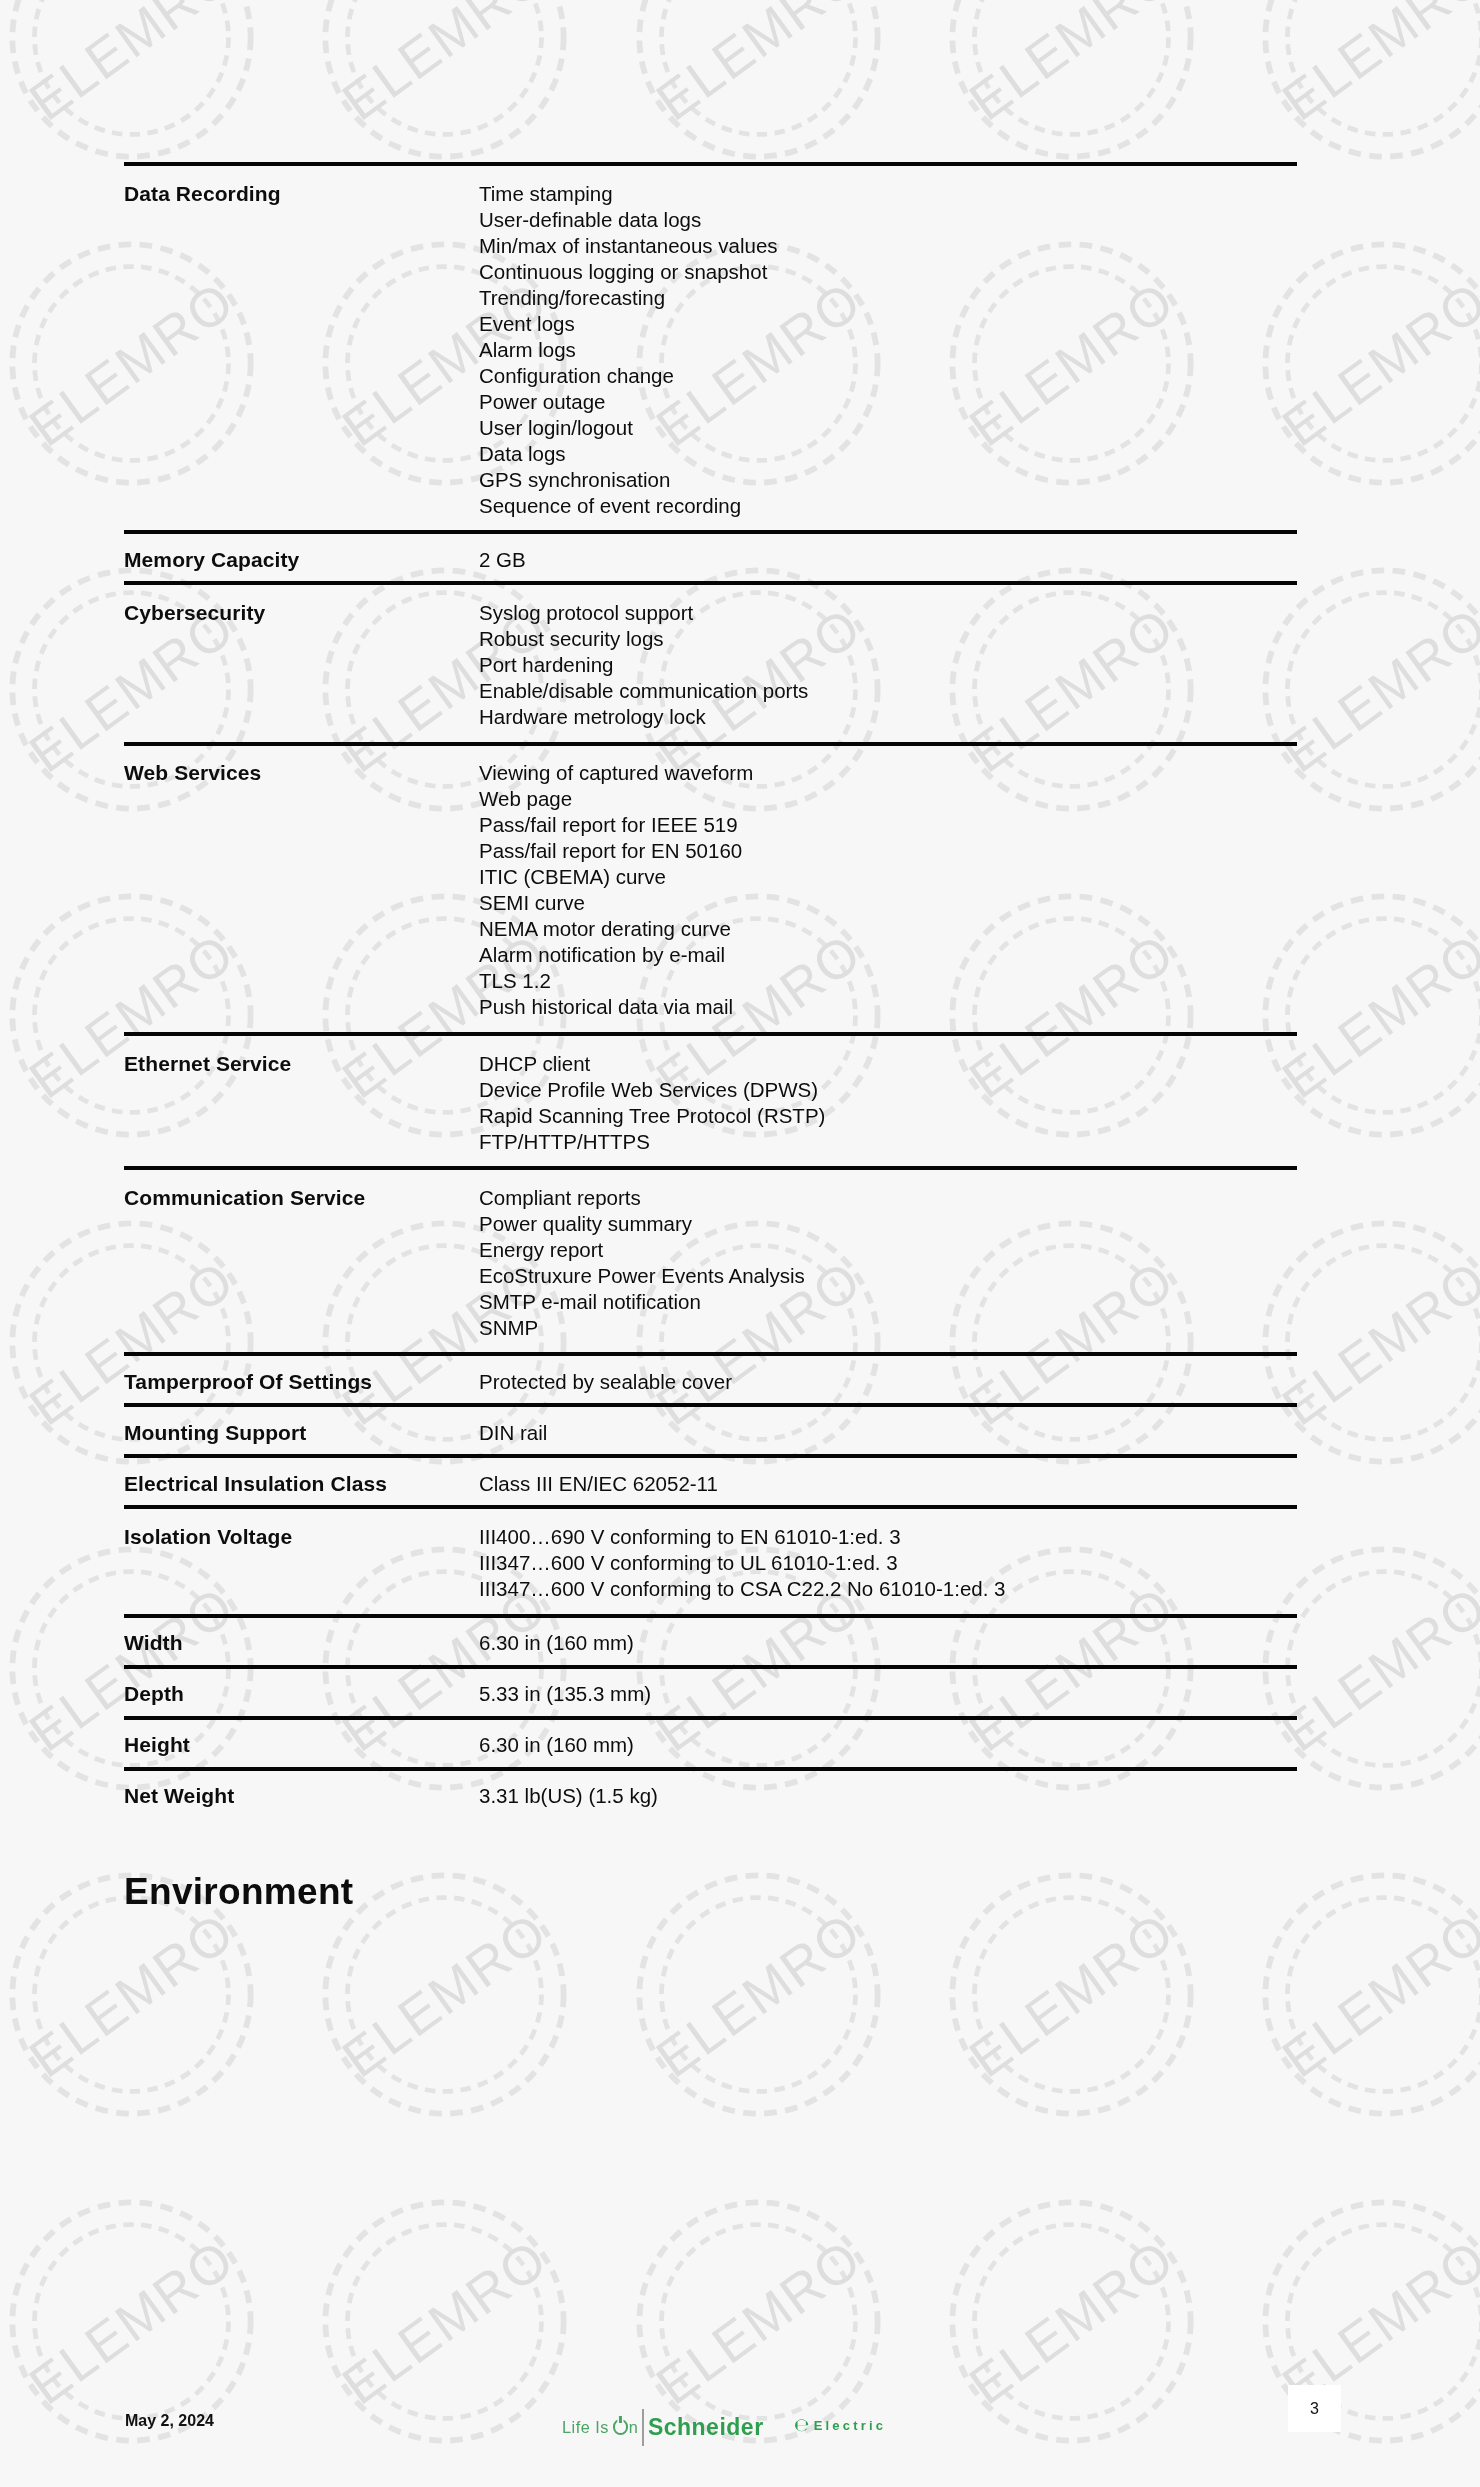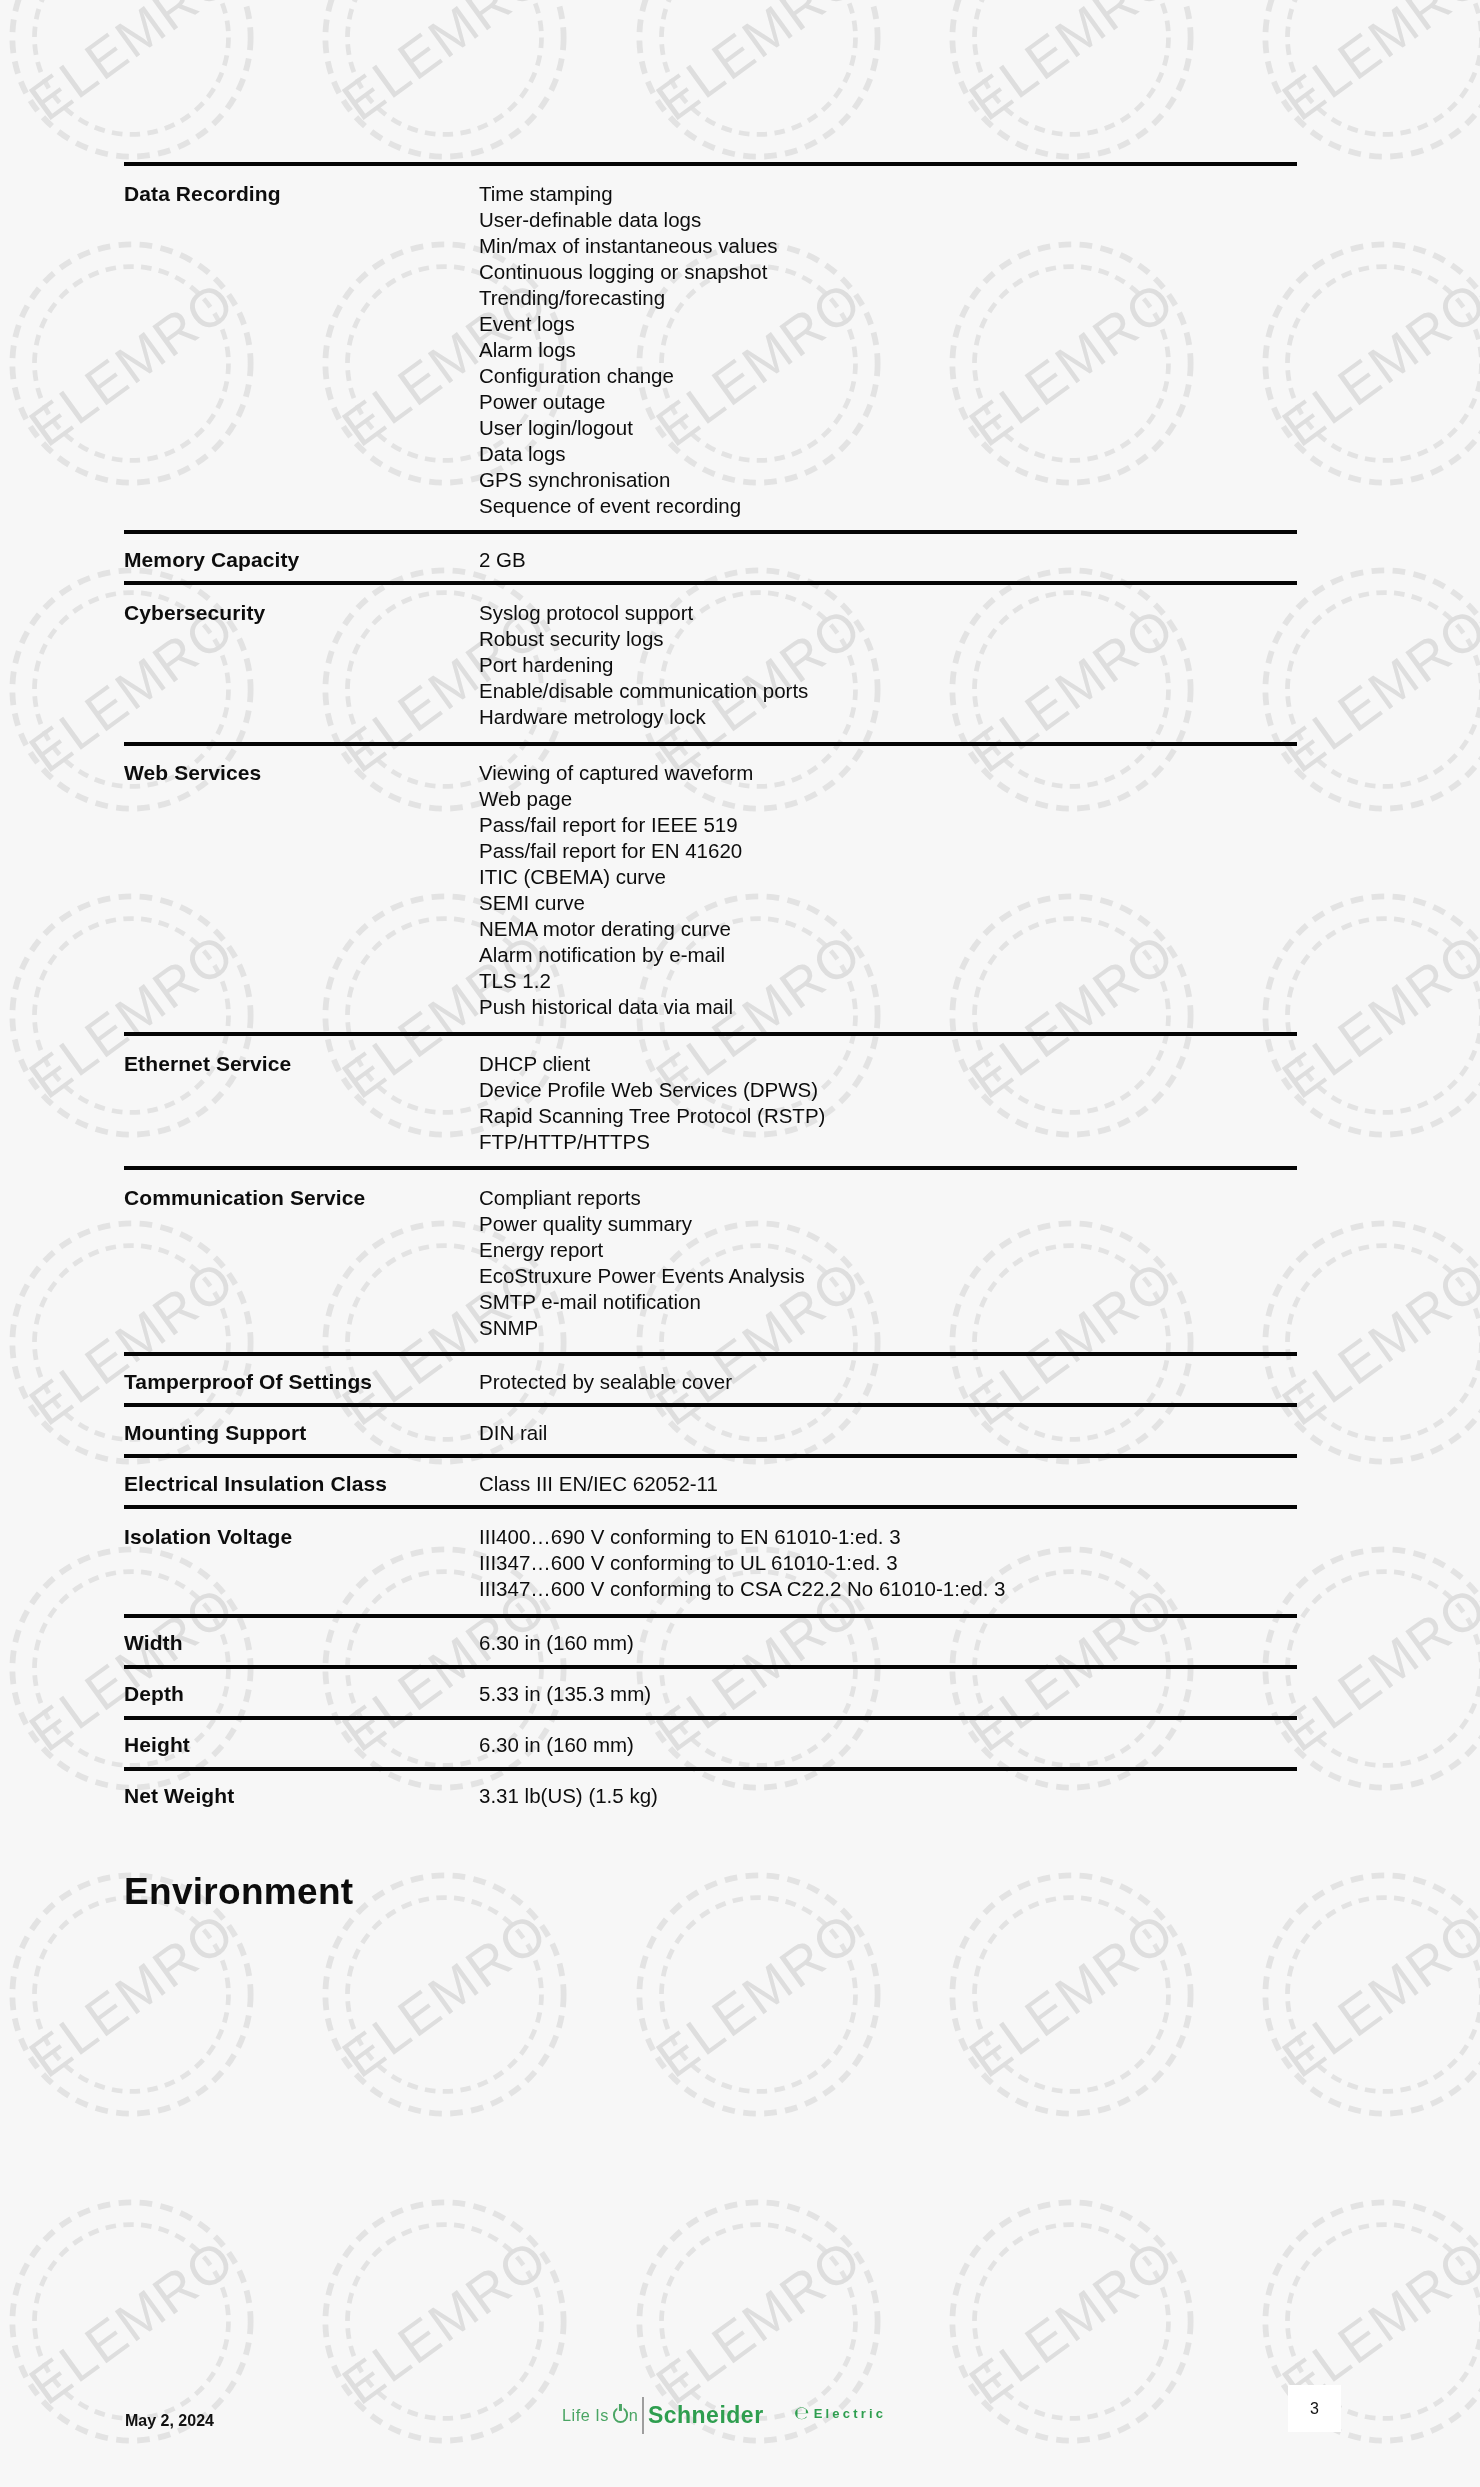--- a/index.html
+++ b/index.html
@@ -36,21 +36,21 @@
     font-size:37px; font-weight:bold; letter-spacing:0.3px;
     line-height:42px;
   }
   
   .footer { position:absolute; left:0; top:2381px; width:1481px; height:68px; z-index:1; }
   .footer-date {
     position:absolute; left:125px; top:19px;
     font-size:16px; font-weight:bold; color:#111;margin-top:12px;
   }
   .brand-group {
-    position:absolute; left:562px; top:0; height:68px;
+    position:absolute; left:562px; top:12px; height:68px;
     display:flex; align-items:center; gap:4px;justify-content:space-between;
   }
   .tagline {
     font-size:16.3px; letter-spacing:0.5px;
     color:var(--tagline-green, #4aa564);
     white-space:nowrap; display:flex; align-items:center;
   }
   .power-o {
     display:inline-block; position:relative;
     width:11.6px; height:11.6px;
@@ -328,21 +328,21 @@
           <div class="value-line">Enable/disable communication ports</div>
           <div class="value-line">Hardware metrology lock</div>
         </div>
       </section>
       <section class="row">
         <div class="label">Web Services</div>
         <div class="values">
           <div class="value-line">Viewing of captured waveform</div>
           <div class="value-line">Web page</div>
           <div class="value-line">Pass/fail report for IEEE 519</div>
-          <div class="value-line">Pass/fail report for EN 41620</div>
+          <div class="value-line">Pass/fail report for EN 50160</div>
           <div class="value-line">ITIC (CBEMA) curve</div>
           <div class="value-line">SEMI curve</div>
           <div class="value-line">NEMA motor derating curve</div>
           <div class="value-line">Alarm notification by e-mail</div>
           <div class="value-line">TLS 1.2</div>
           <div class="value-line">Push historical data via mail</div>
         </div>
       </section>
       <section class="row">
         <div class="label">Ethernet Service</div>

